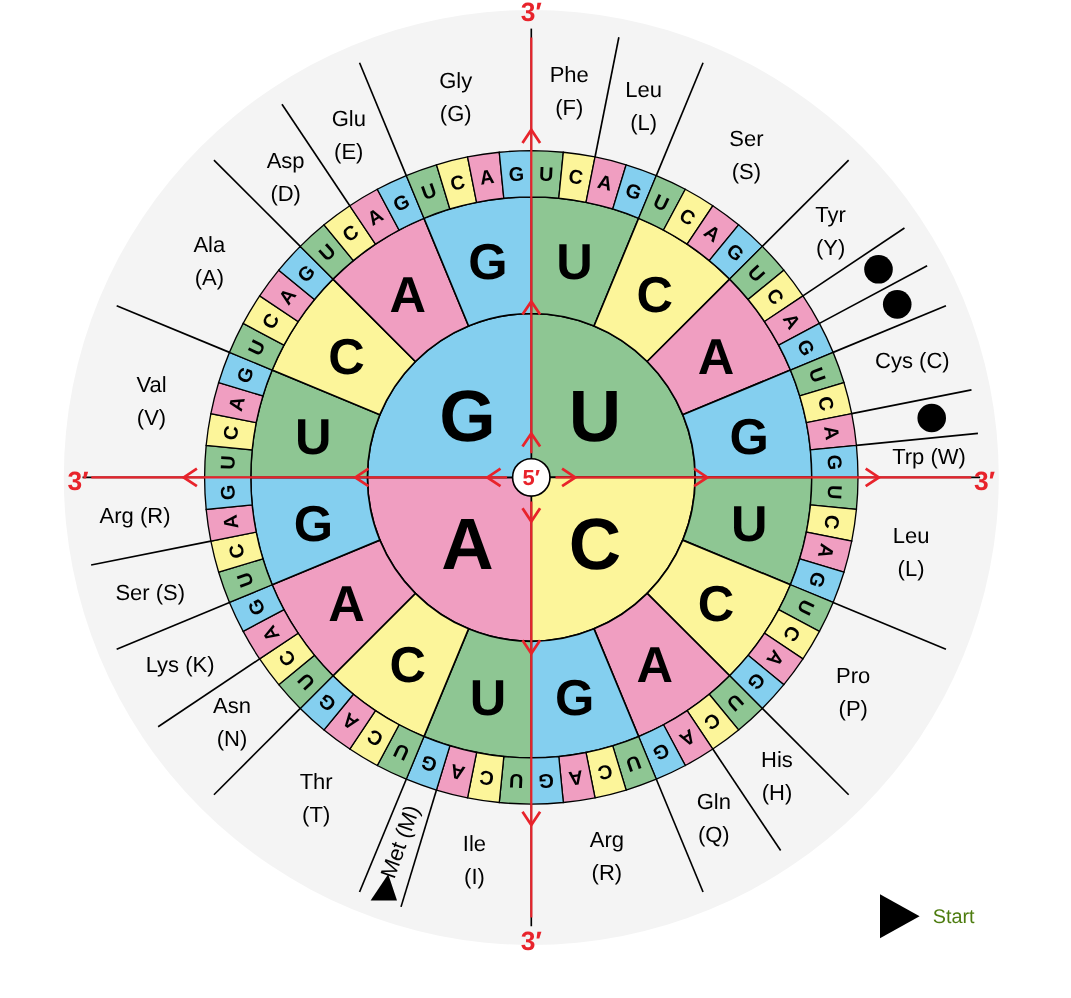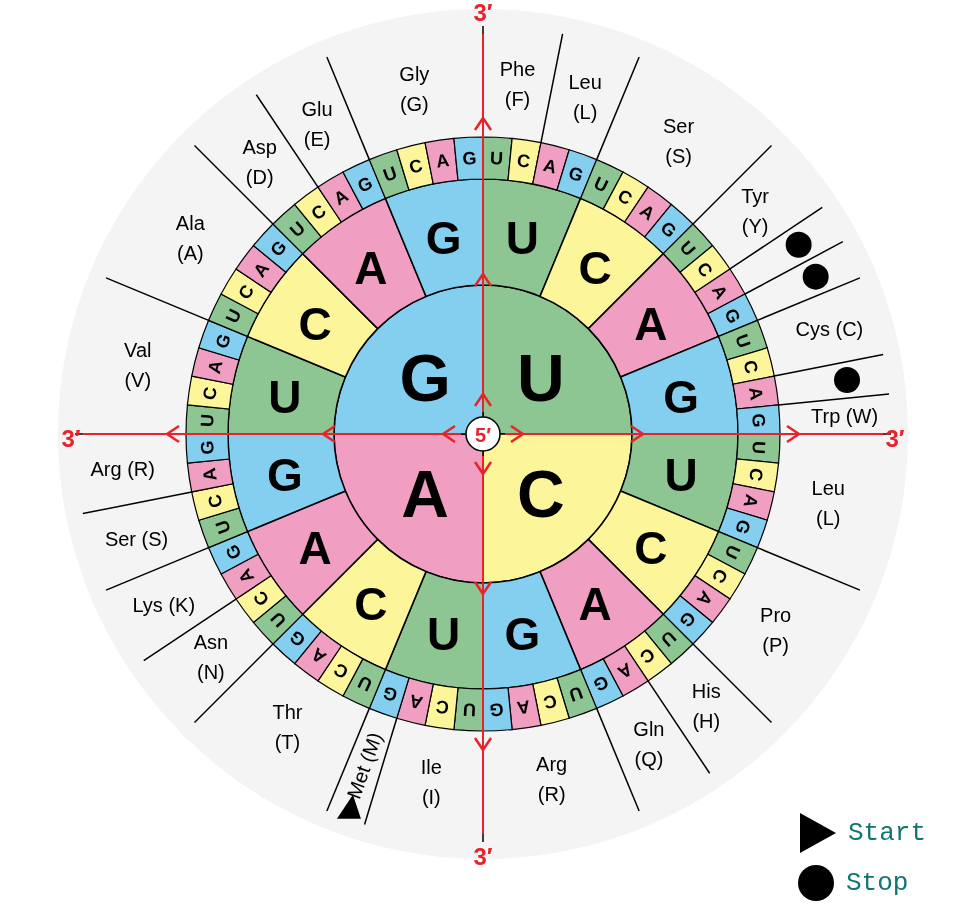--- a/index.html
+++ b/index.html
@@ -1,21 +1,21 @@
 <!DOCTYPE html>
 <html><head>
 <meta charset="utf-8">
 <style>
   html, body { margin: 0; padding: 0; background: #ffffff; }
   body { width: 974px; height: 907px; position: relative; overflow: hidden;
          font-family: "Liberation Sans", sans-serif; }
   #wheel { position: absolute; left: 0; top: 0; }
   .legend { position: absolute; left: 796px; top: 808px; }
   .legend-row { display: flex; align-items: center; height: 50px; }
-  .legend-label { font-size: 26px; color: #0f766e; margin-left: 12px; font-family: Liberation Mono, monospace; }
+  .legend-label { font-size: 18px; color: #4d7c0f; margin-left: 12px; }
   .tri { width: 0; height: 0; border-top: 20px solid transparent; border-bottom: 20px solid transparent;
          border-left: 36px solid #000; margin-left: 4px; }
   .dot { width: 36px; height: 36px; border-radius: 50%; background: #000; margin-left: 2px; }
 </style>
 </head>
 <body>
 
 <svg id="wheel" width="974" height="907" viewBox="0 0 974 907" xmlns="http://www.w3.org/2000/svg">
   <g id="g-bg">
       <circle cx="483" cy="434" r="425" fill="#F4F4F4"></circle>
@@ -292,17 +292,13 @@
       <circle cx="483" cy="434" r="17" fill="#fff" stroke="#000" stroke-width="1.5"></circle>
       <text x="483" y="435" font-size="20" font-family="&quot;Liberation Sans&quot;, sans-serif" font-weight="bold" text-anchor="middle" dominant-baseline="central" fill="#E8232B">5′</text>
     </g>
 </svg>
 
 <div class="legend">
   <div class="legend-row">
     <div class="tri"></div>
     <span class="legend-label">Start</span>
   </div>
-  <div class="legend-row">
-    <div class="dot"></div>
-    <span class="legend-label">Stop</span>
-  </div>
 </div>
 
 </body></html>

